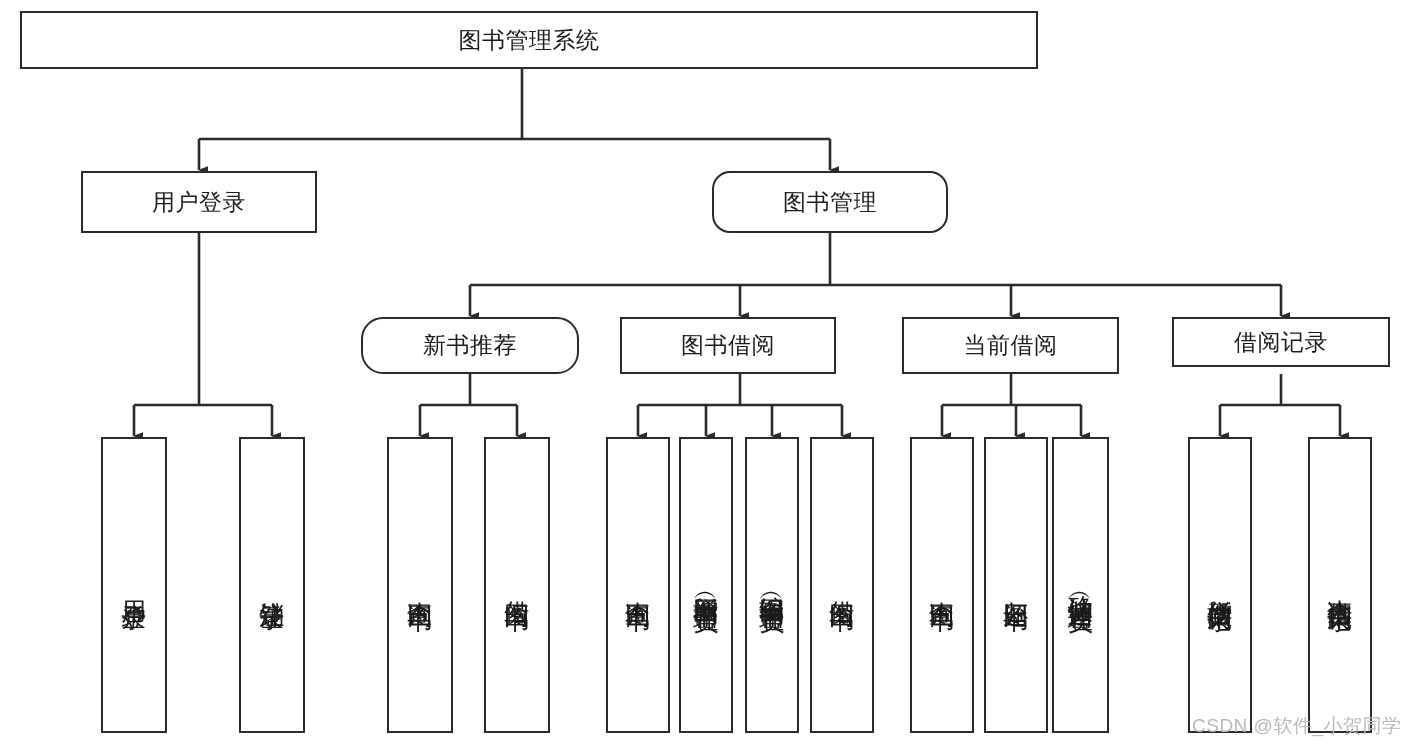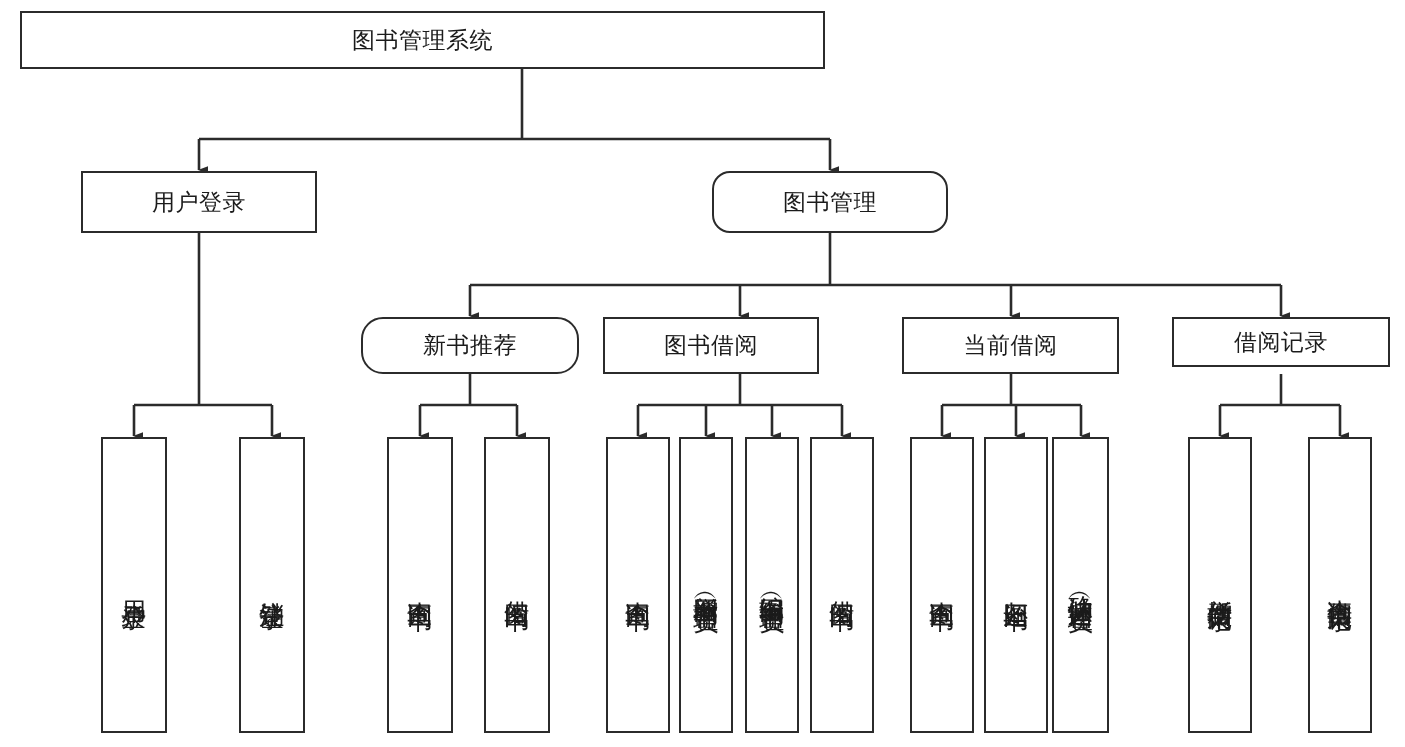--- a/index.html
+++ b/index.html
@@ -117,33 +117,33 @@
         <path d="M 1016 405 L 1016 436" fill="none" stroke="#2b2b2b" stroke-width="2.6" stroke-linecap="butt" marker-end="url(#arrowhead)"></path>
         <path d="M 1081 405 L 1081 436" fill="none" stroke="#2b2b2b" stroke-width="2.6" stroke-linecap="butt" marker-end="url(#arrowhead)"></path>
         <path d="M 1281 374 L 1281 405" fill="none" stroke="#2b2b2b" stroke-width="2.6" stroke-linecap="butt"></path>
         <path d="M 1220 405 L 1340 405" fill="none" stroke="#2b2b2b" stroke-width="2.6" stroke-linecap="butt"></path>
         <path d="M 1220 405 L 1220 436" fill="none" stroke="#2b2b2b" stroke-width="2.6" stroke-linecap="butt" marker-end="url(#arrowhead)"></path>
         <path d="M 1340 405 L 1340 436" fill="none" stroke="#2b2b2b" stroke-width="2.6" stroke-linecap="butt" marker-end="url(#arrowhead)"></path>
       </g>
   </svg>
 
   <div id="node-layer">
-      <div class="node horiz root" style="left: 20px; top: 11px; width: 805px; height: 58px;">
+      <div class="node horiz root" style="left: 20px; top: 11px; width: 1018px; height: 58px;">
         <span class="label">图书管理系统</span>
       </div>
       <div class="node horiz" style="left: 81px; top: 171px; width: 236px; height: 62px;">
         <span class="label">用户登录</span>
       </div>
       <div class="node horiz" style="left: 712px; top: 171px; width: 236px; height: 62px; border-radius: 18px;">
         <span class="label">图书管理</span>
       </div>
       <div class="node horiz" style="left: 361px; top: 317px; width: 218px; height: 57px; border-radius: 22px;">
         <span class="label">新书推荐</span>
       </div>
-      <div class="node horiz" style="left: 603px; top: 317px; width: 216px; height: 57px;">
+      <div class="node horiz" style="left: 620px; top: 317px; width: 216px; height: 57px;">
         <span class="label">图书借阅</span>
       </div>
       <div class="node horiz" style="left: 902px; top: 317px; width: 217px; height: 57px;">
         <span class="label">当前借阅</span>
       </div>
       <div class="node horiz" style="left: 1172px; top: 317px; width: 218px; height: 50px;">
         <span class="label">借阅记录</span>
       </div>
       <div class="node vert" style="left: 101px; top: 437px; width: 66px; height: 296px;">
         <span class="label" style="margin-top: 142px;">用户登录</span>
@@ -179,14 +179,15 @@
         <span class="label" style="margin-top: 137px;">确认归还（管理员）</span>
       </div>
       <div class="node vert" style="left: 1188px; top: 437px; width: 64px; height: 296px;">
         <span class="label" style="margin-top: 140px;">新增借阅记录</span>
       </div>
       <div class="node vert" style="left: 1308px; top: 437px; width: 64px; height: 296px;">
         <span class="label" style="margin-top: 140px;">查询借阅记录</span>
       </div>
     </div>
 
+  <div class="watermark" style="left: 1192px; top: 713px; color: rgb(185, 185, 185);">CSDN @软件_小贺同学</div>
 
 </div>
 
 </body></html>

